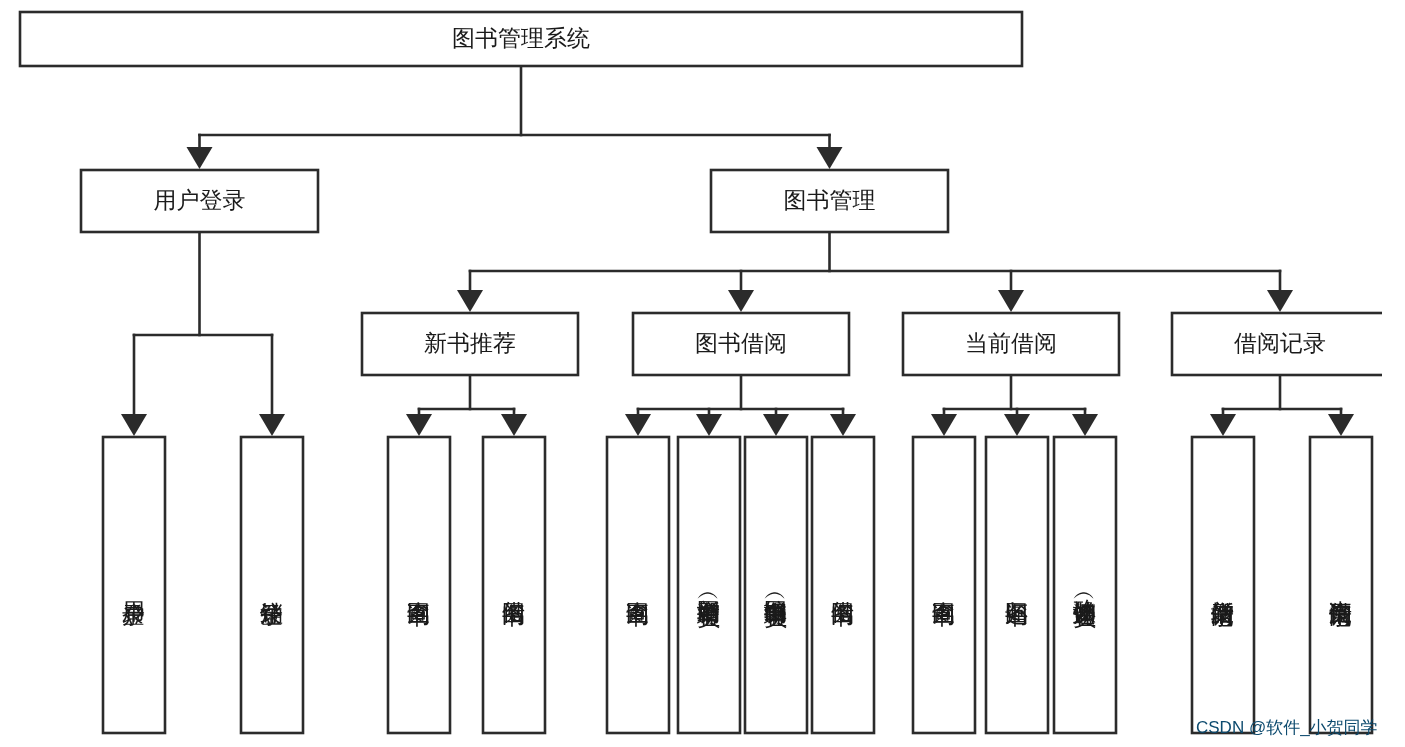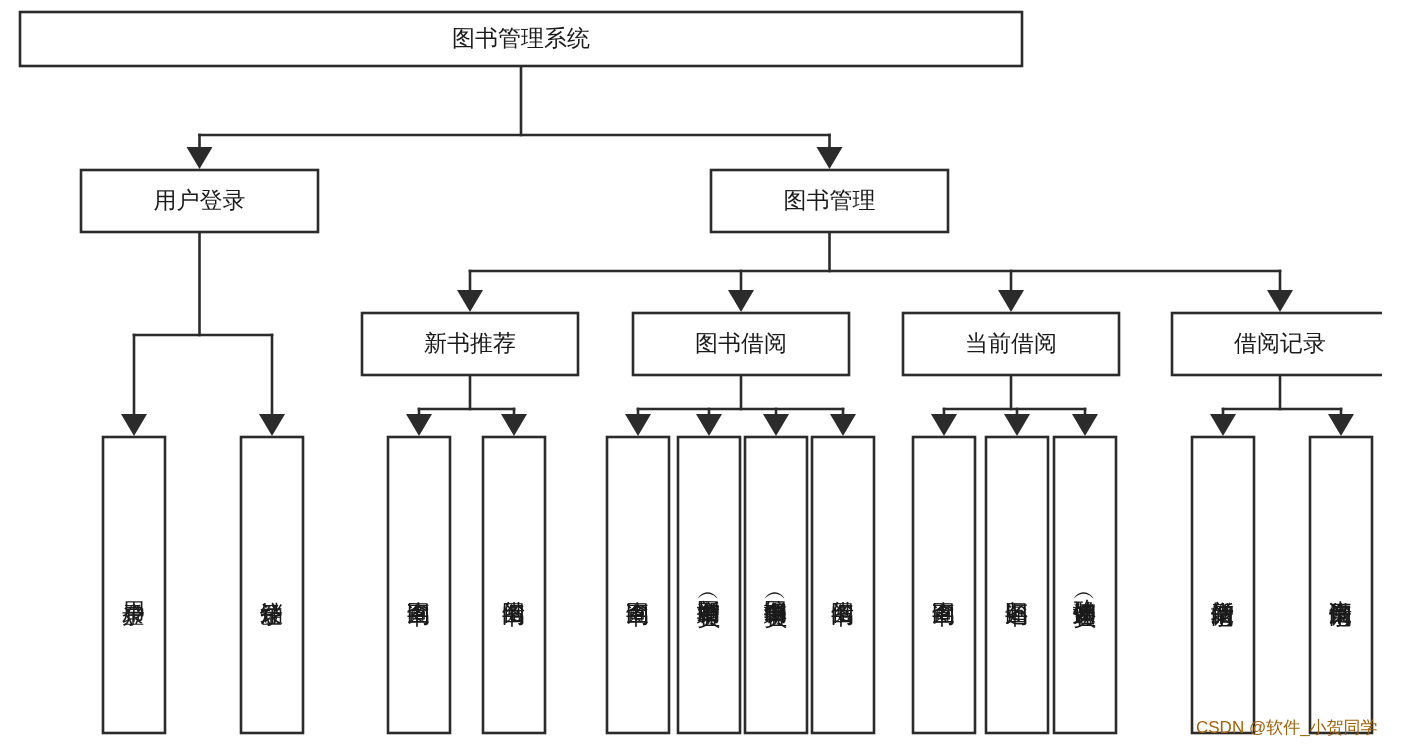--- a/index.html
+++ b/index.html
@@ -54,21 +54,21 @@
     font-family: "Liberation Sans", "DejaVu Sans", sans-serif;
     font-size: 23px;
     line-height: 1.14;
     color: #1a1a1a;
     letter-spacing: 1px;
     white-space: nowrap;
     pointer-events: none;
   }
   .watermark {
     position: absolute;
-    color: #a16207;
+    color: #0c4a6e;
     font-family: "Liberation Sans", "DejaVu Sans", sans-serif;
     font-size: 17px;
     white-space: nowrap;
   }
 </style>
 </head>
 <body>
 
 <div id="stage">
 

